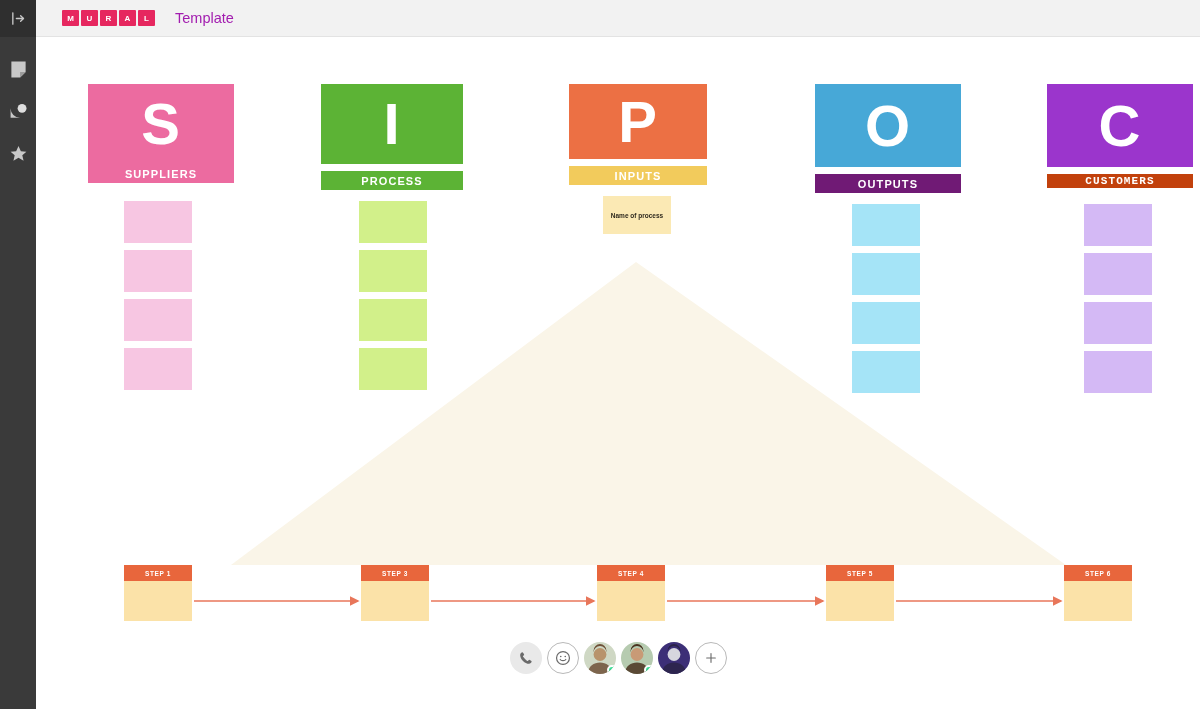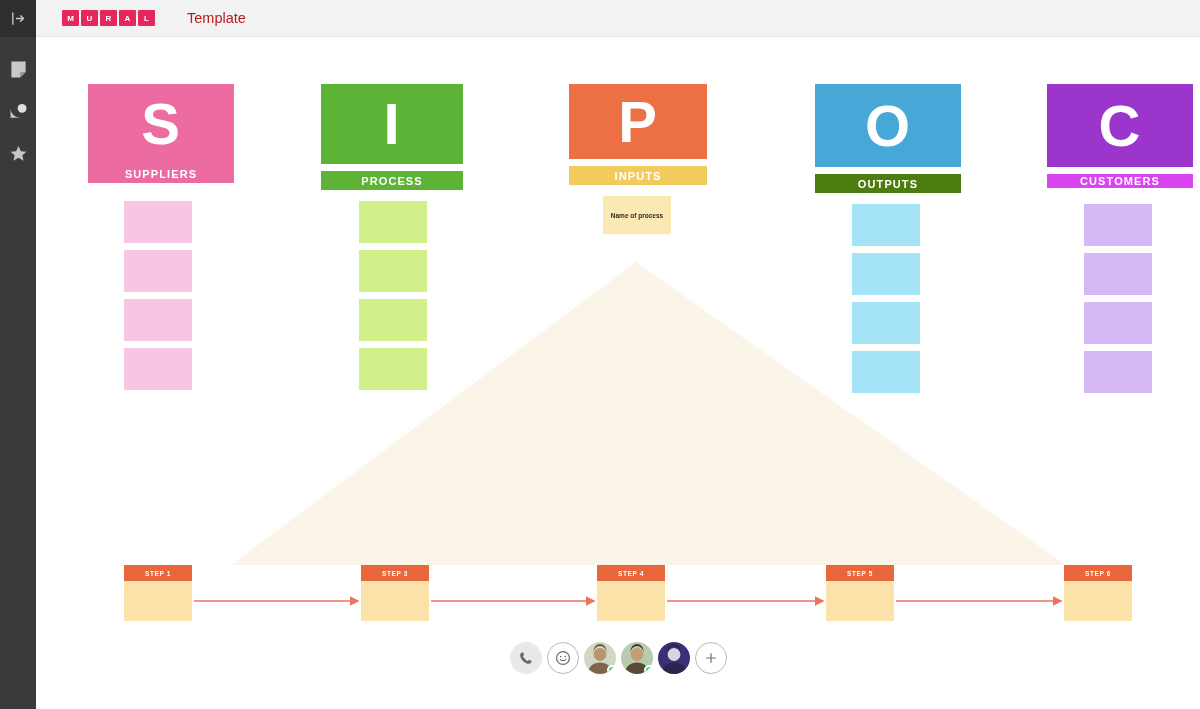--- a/index.html
+++ b/index.html
@@ -73,23 +73,23 @@
     color: #ffffff;
     font-size: 8px;
     font-weight: bold;
     display: flex;
     align-items: center;
     justify-content: center;
     border-radius: 1px;
     letter-spacing: 0;
   }
   .doc-title {
-    margin-left: 32px;
+    margin-left: 20px;
     font-size: 14.5px;
-    color: #b91c1c;
+    color: #a21caf;
   }
 
   
   .canvas {
     position: absolute;
     left: 36px; top: 37px;
     width: 1164px;
     height: 672px;
     background: #ffffff;
     overflow: hidden;
@@ -295,31 +295,31 @@
           <div class="card" style="background: rgb(210, 240, 138);"></div>
           <div class="card" style="background: rgb(210, 240, 138);"></div>
         </div>
         <div class="column" style="left: 533px;">
           <div class="col-letter" style="width: 138px; height: 75px; background: rgb(236, 112, 68);">P</div>
           <div class="col-label" style="width: 138px; height: 19px; background: rgb(242, 203, 92); margin-top: 7px;">INPUTS</div>
         </div>
         <div class="process-note" style="left: 567px; top: 159px; background: rgb(251, 233, 180);">Name of process</div>
         <div class="column" style="left: 779px;">
           <div class="col-letter" style="width: 146px; height: 83px; background: rgb(71, 168, 215);">O</div>
-          <div class="col-label" style="width: 146px; height: 19px; background: #4d7c0f; margin-top: 7px;">OUTPUTS</div>
+          <div class="col-label" style="width: 146px; height: 19px; background: #701a75; margin-top: 7px;">OUTPUTS</div>
         </div>
         <div class="cards" style="left: 816px; top: 167px;">
           <div class="card" style="background: rgb(165, 228, 247);"></div>
           <div class="card" style="background: rgb(165, 228, 247);"></div>
           <div class="card" style="background: rgb(165, 228, 247);"></div>
           <div class="card" style="background: rgb(165, 228, 247);"></div>
         </div>
         <div class="column" style="left: 1011px;">
           <div class="col-letter" style="width: 146px; height: 83px; background: rgb(155, 53, 204);">C</div>
-          <div class="col-label" style="width: 146px; height: 14px; background: #d946ef; margin-top: 7px;">CUSTOMERS</div>
+          <div class="col-label" style="width: 146px; height: 14px; background: #c2410c; margin-top: 7px; font-family: Liberation Mono, monospace;">CUSTOMERS</div>
         </div>
         <div class="cards" style="left: 1048px; top: 167px;">
           <div class="card" style="background: rgb(212, 185, 245);"></div>
           <div class="card" style="background: rgb(212, 185, 245);"></div>
           <div class="card" style="background: rgb(212, 185, 245);"></div>
           <div class="card" style="background: rgb(212, 185, 245);"></div>
         </div>
       </div>
 
     <div class="steps-layer">

